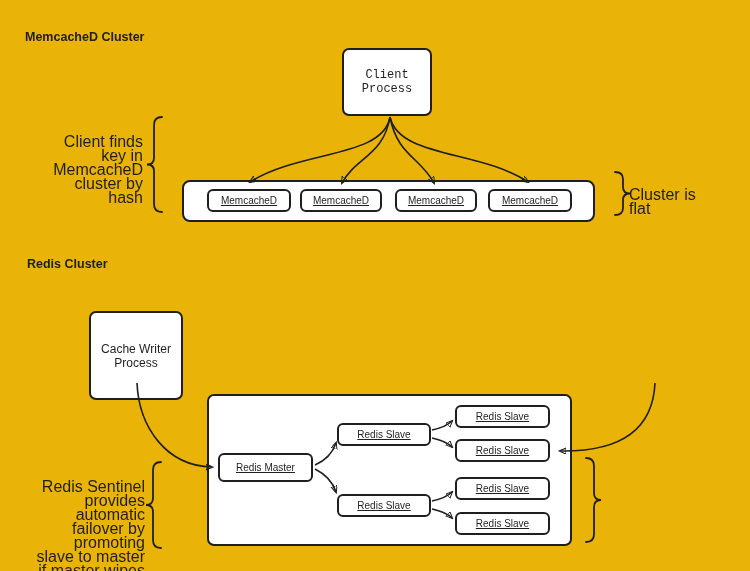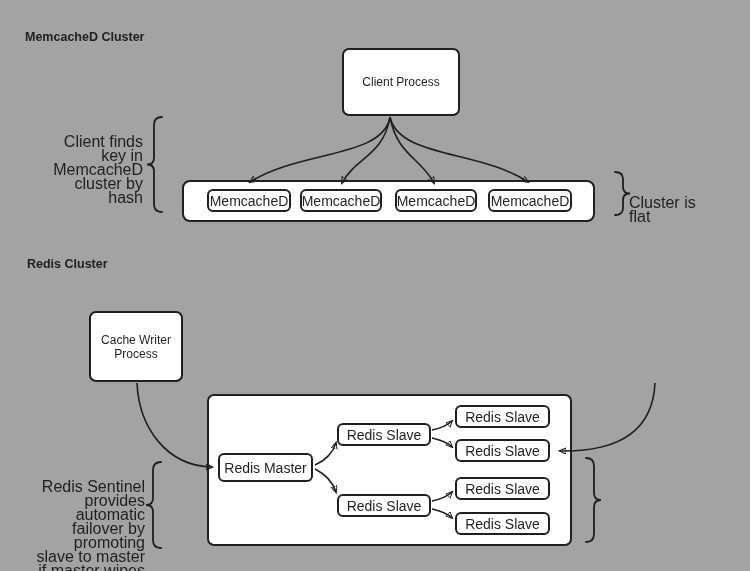--- a/index.html
+++ b/index.html
@@ -5,21 +5,21 @@
   * { margin: 0; padding: 0; box-sizing: border-box; }
   html, body { background: #ffffff; }
   body {
     font-family: "Liberation Sans", sans-serif;
     color: #1f1f1f;
   }
   .canvas {
     position: relative;
     width: 750px;
     height: 571px;
-    background: #a3a3a3;
+    background: #eab308;
     overflow: hidden;
   }
   .heading {
     position: absolute;
     font-size: 12.5px;
     font-weight: bold;
     white-space: nowrap;
   }
   .node {
     position: absolute;
@@ -28,23 +28,24 @@
     background: #ffffff;
     display: flex;
     align-items: center;
     justify-content: center;
     text-align: center;
     font-size: 12px;
     line-height: 14px;
     padding: 2px;
   }
   .node.small {
-    font-size: 14px;
+    font-size: 10px;
     border-radius: 6px;
     padding: 4px 2px;
+    text-decoration: underline;
   }
   .container-box {
     position: absolute;
     border: 2px solid #1f1f1f;
     border-radius: 8px;
     background: #ffffff;
   }
   .note {
     position: absolute;
     font-size: 16px;
@@ -67,34 +68,34 @@
 </style>
 </head>
 <body>
 
 <div class="canvas">
 
   <div class="heading" style="left:25px; top:30px;">MemcacheD Cluster</div>
 
   <div class="heading" style="left:27px; top:257px;">Redis Cluster</div>
 
-  <div class="node" style="left:342px; top:48px; width:118px; height:68px;">Client Process</div>
+  <div class="node" style="left:342px; top:48px; width:90px; height:68px;font-family:Liberation Mono, monospace;">Client Process</div>
 
   <div class="container-box" style="left:182px; top:180px; width:413px; height:42px;"></div>
 
   <div class="node small" style="left:207px; top:189px; width:84px; height:23px;">MemcacheD</div>
   <div class="node small" style="left:300px; top:189px; width:82px; height:23px;">MemcacheD</div>
   <div class="node small" style="left:395px; top:189px; width:82px; height:23px;">MemcacheD</div>
   <div class="node small" style="left:488px; top:189px; width:84px; height:23px;">MemcacheD</div>
 
   <div class="note right-align" style="left:36px; top:135px; width:107px;">Client finds key in MemcacheD cluster by hash</div>
 
-  <div class="note left-align" style="left:629px; top:188px; width:80px;margin-top:8px;">Cluster is flat</div>
+  <div class="note left-align" style="left:629px; top:188px; width:80px;">Cluster is flat</div>
 
-  <div class="node" style="left:89px; top:311px; width:94px; height:71px;text-align:center;">Cache Writer Process</div>
+  <div class="node" style="left:89px; top:311px; width:94px; height:89px;text-align:center;">Cache Writer Process</div>
 
 
   <div class="container-box" style="left:207px; top:394px; width:365px; height:152px; border-radius:7px;"></div>
 
   <div class="node small" style="left:218px; top:453px; width:95px; height:29px;">Redis Master</div>
 
   <div class="node small" style="left:337px; top:423px; width:94px; height:23px;">Redis Slave</div>
   <div class="node small" style="left:337px; top:494px; width:94px; height:23px;">Redis Slave</div>
 
   <div class="node small" style="left:455px; top:405px; width:95px; height:23px;">Redis Slave</div>

